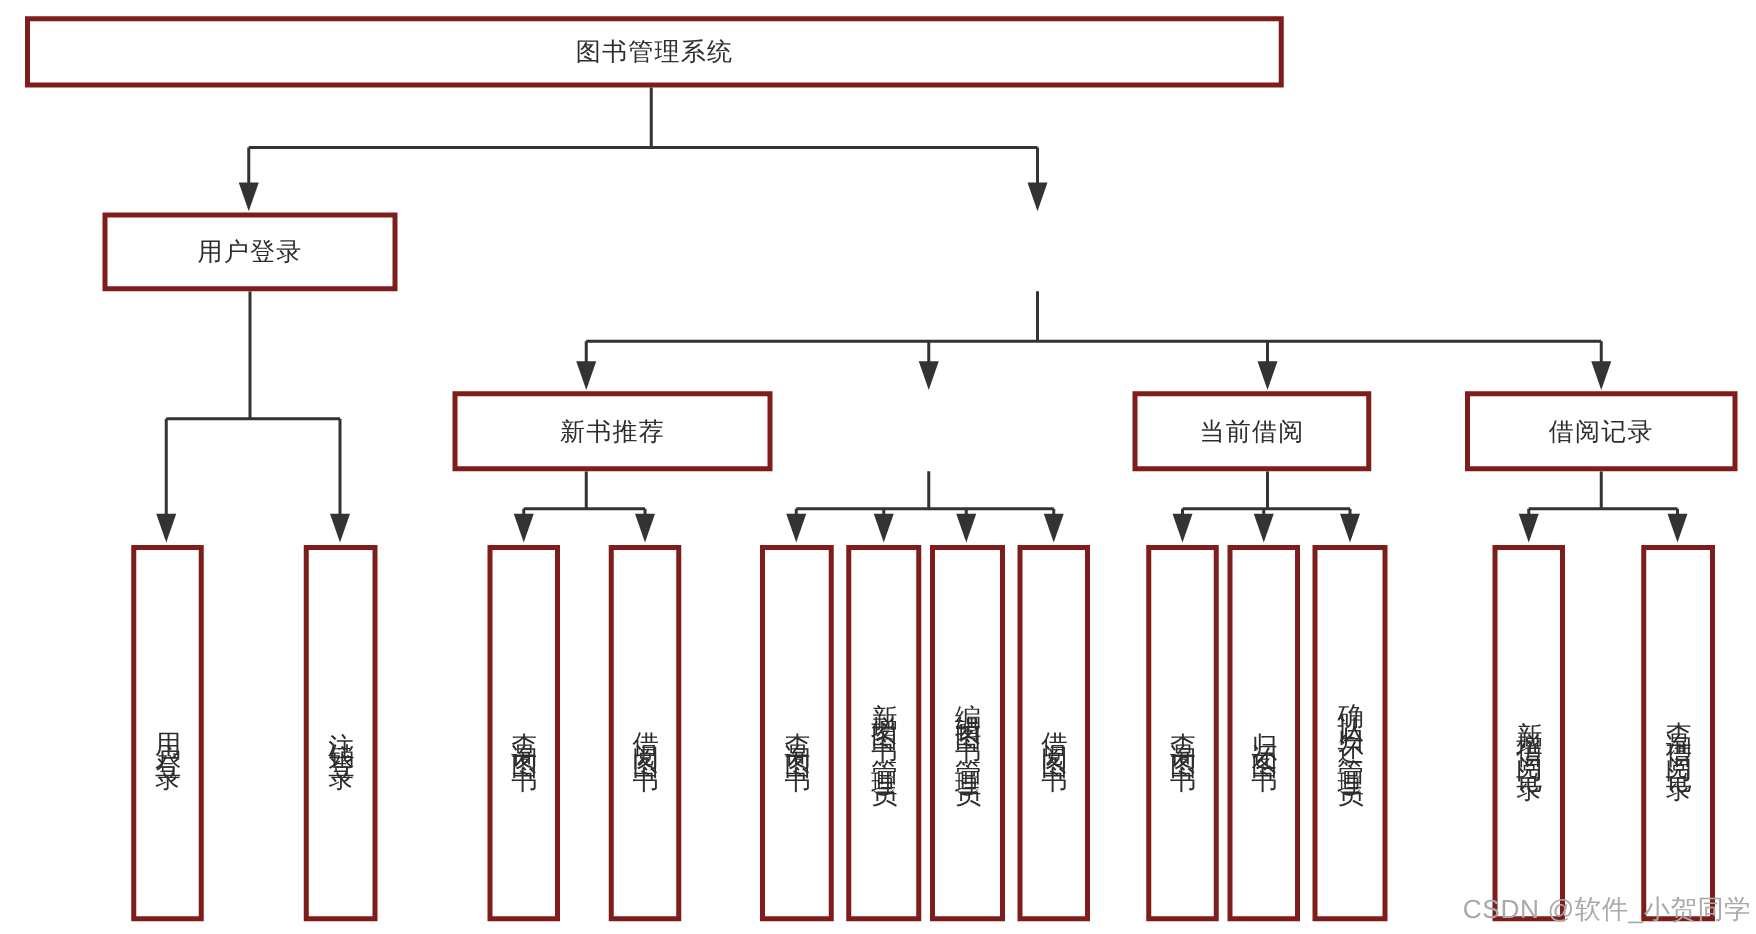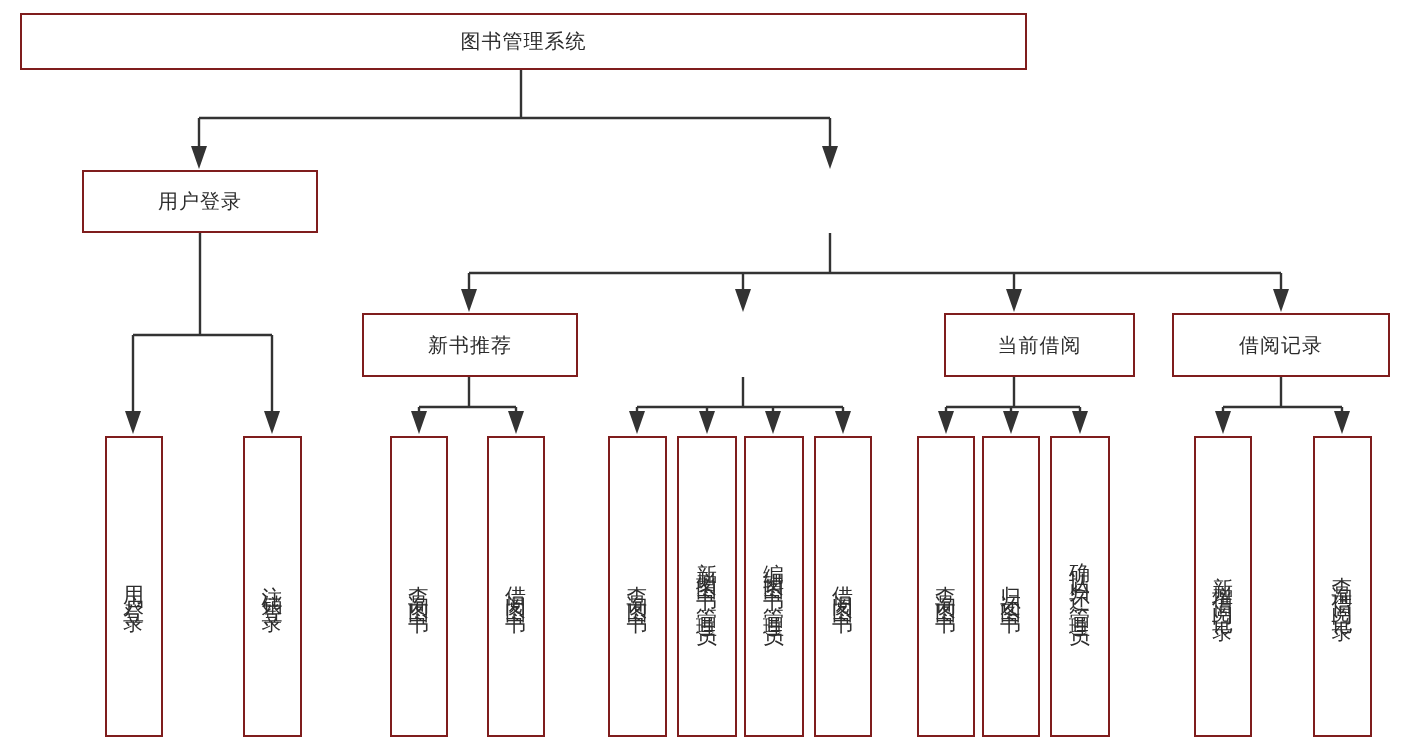--- a/index.html
+++ b/index.html
@@ -14,21 +14,21 @@
   .connectors {
     position: absolute;
     left: 0; top: 0;
     width: 1405px; height: 747px;
     pointer-events: none;
   }
   .node {
     position: absolute;
     box-sizing: border-box;
     background: #ffffff;
-    border: 2px solid #7f1d1d;
+    border: 4px solid #7f1d1d;
     display: flex;
     align-items: center;
     justify-content: center;
     color: #2d2d2d;
   }
   .node.h .label {
     font-size: 20px;
     letter-spacing: 1px;
     white-space: nowrap;
   }
@@ -39,23 +39,23 @@
     letter-spacing: 9px;
     line-height: 1;
   }
   
   .n-root { left: 20px; top: 13px; width: 1007px; height: 57px; }
   
   .n-ul  { left: 82px;  top: 170px; width: 236px; height: 63px; }
   .n-bm  { left: 712px; top: 170px; width: 236px; height: 63px; }
   
   .lvl3  { top: 313px; height: 64px; }
-  .n-nbr { left: 362px;  width: 216px; }
+  .n-nbr { left: 362px;  width: 256px; }
   .n-bb  { left: 635px;  width: 217px; }
-  .n-cb  { left: 906px;  width: 191px; margin-left: 38px; }
+  .n-cb  { left: 906px;  width: 191px; }
   .n-br  { left: 1172px; width: 218px; }
   
   .leaf  { top: 436px; height: 301px; }
   .n-ul1 { left: 105px;  width: 58px; }
   .n-ul2 { left: 243px;  width: 59px; }
   .n-nbr1{ left: 390px;  width: 58px; }
   .n-nbr2{ left: 487px;  width: 58px; }
   .n-bb1 { left: 608px;  width: 59px; }
   .n-bb2 { left: 677px;  width: 60px; }
   .n-bb3 { left: 744px;  width: 60px; }
@@ -176,14 +176,15 @@
     <span class="label">确认归还（管理员）</span>
   </div>
 
   <div class="node v leaf n-br1">
     <span class="label">新增借阅记录</span>
   </div>
   <div class="node v leaf n-br2">
     <span class="label">查询借阅记录</span>
   </div>
 
+  <div class="watermark">CSDN @软件_小贺同学</div>
 
 </div>
 
 </body></html>

